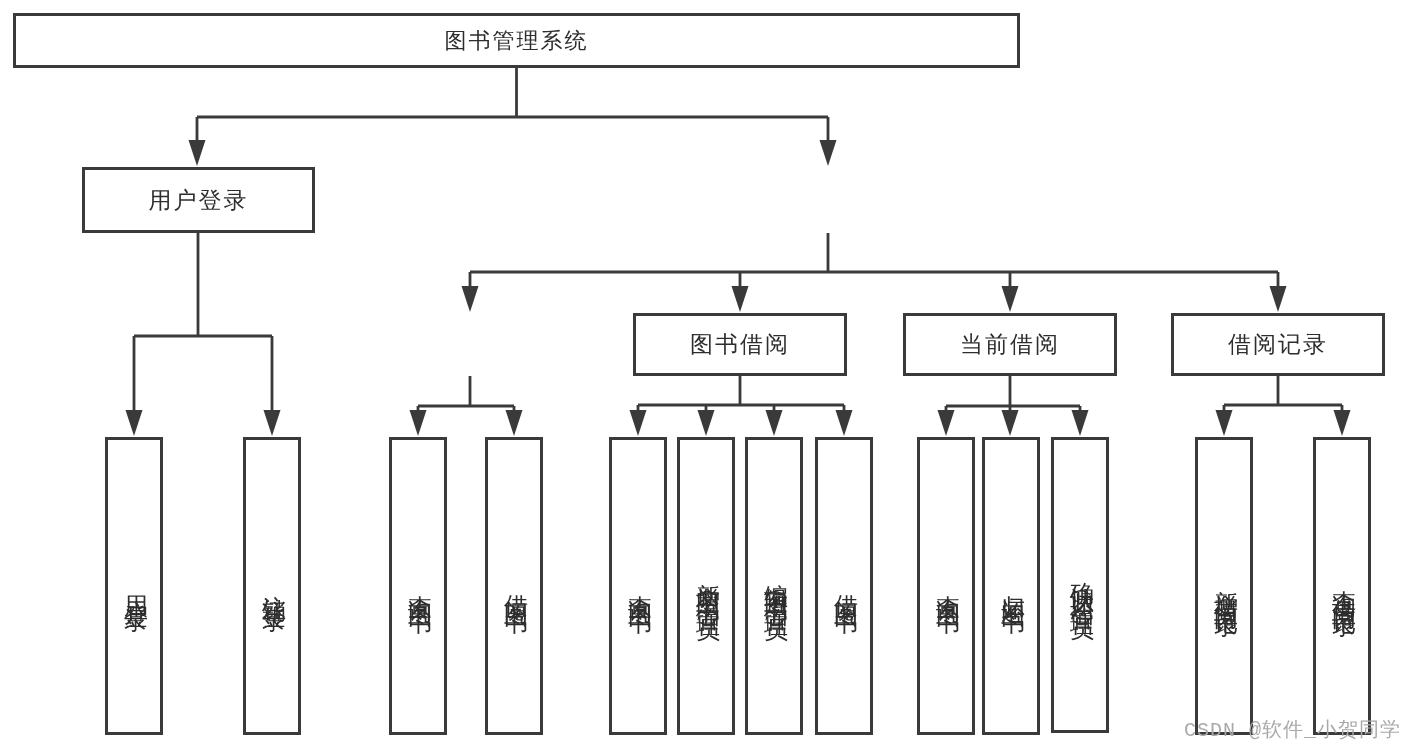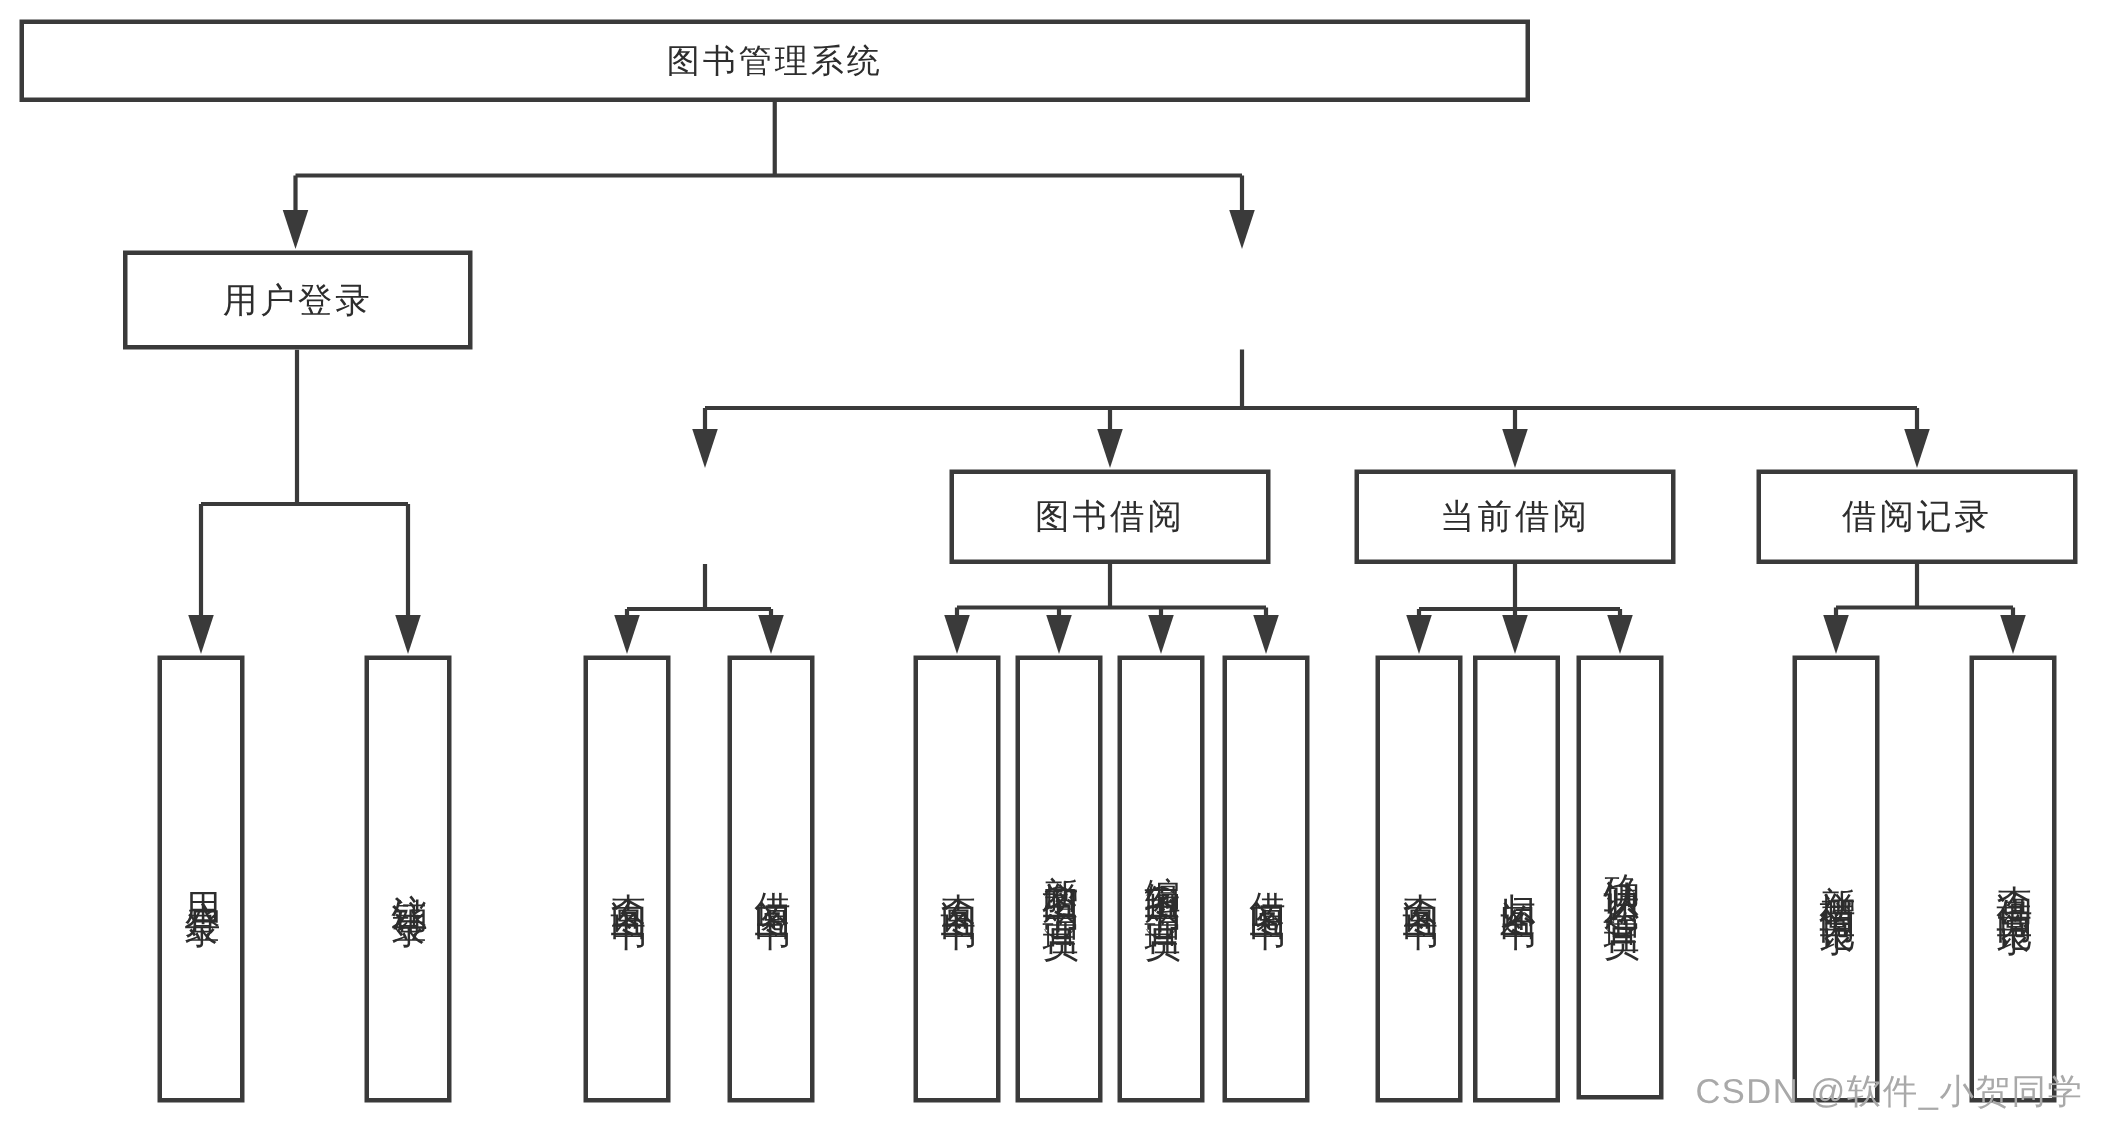--- a/index.html
+++ b/index.html
@@ -5,21 +5,21 @@
   html, body {
     margin: 0;
     padding: 0;
     background: #ffffff;
   }
   .canvas {
     position: relative;
     width: 1405px;
     height: 747px;
     background: var(--background, #ffffff);
-    font-family: Liberation Sans, sans-serif;
+    font-family: Liberation Mono, monospace;
     overflow: hidden;
   }
   .wires {
     position: absolute;
     left: 0;
     top: 0;
     width: 1405px;
     height: 747px;
     z-index: 1;
   }
@@ -53,23 +53,23 @@
   }
   .v-node {
     writing-mode: vertical-rl;
     text-orientation: mixed;
     font-size: 24px;
     letter-spacing: 5px;
     line-height: 1;
   }
   .watermark {
     position: absolute;
-    right: 16px;
+    right: 4px;
     bottom: 4px;
-    font-size: 23px;
+    font-size: 20px;
     letter-spacing: 1px;
     color: var(--watermark, #a9a9a9);
     z-index: 5;
     white-space: nowrap;
   }
 </style>
 </head>
 <body>
 
 <div class="canvas">

